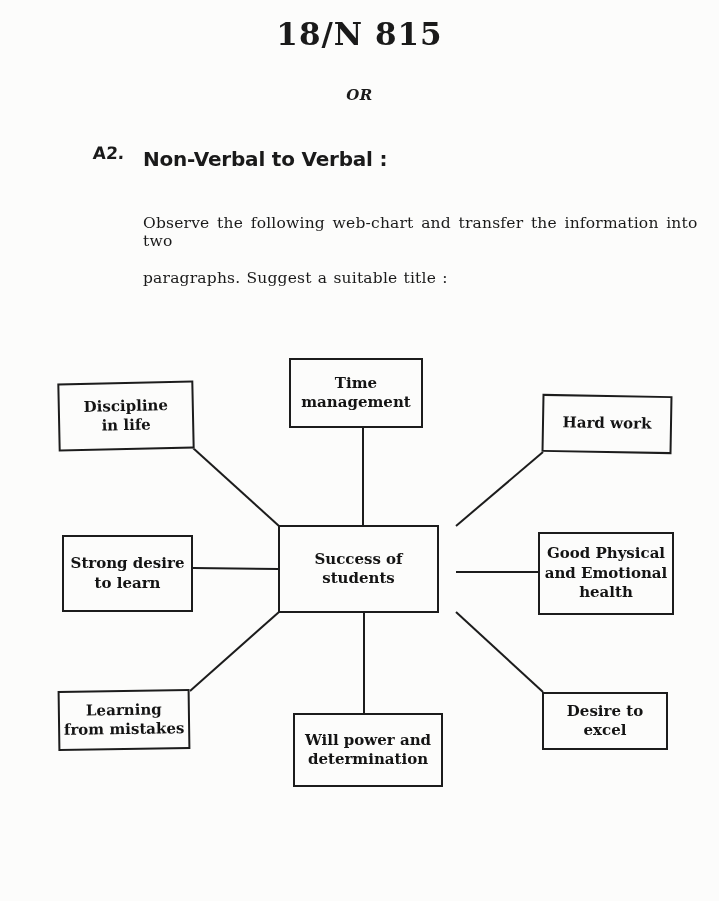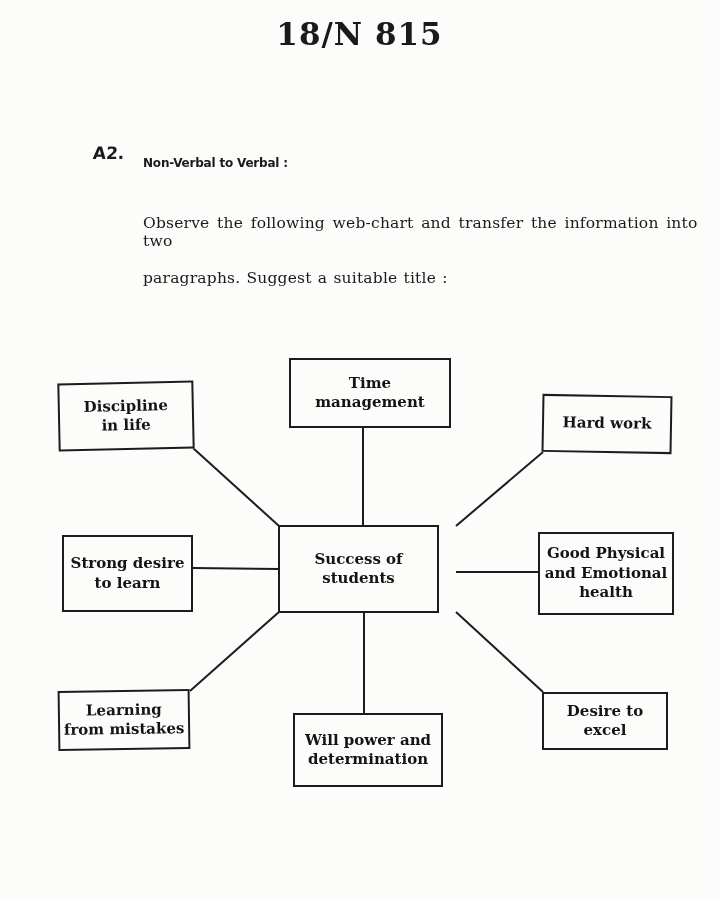--- a/index.html
+++ b/index.html
@@ -44,24 +44,24 @@
     left: 93px;
     top: 143px;
     font-family: "DejaVu Sans", sans-serif;
     font-weight: bold;
     font-size: 17px;
     transform: skewX(-4deg);
   }
   .q-head {
     position: absolute;
     left: 143px;
-    top: 156px;
+    top: 147px;
     font-family: "DejaVu Sans", sans-serif;
     font-weight: bold;
-    font-size: 12px;
+    font-size: 20px;
     letter-spacing: -0.2px;
   }
   .instr {
     position: absolute;
     left: 143px;
     font-size: 15.5px;
     letter-spacing: 0.2px;
   }
   .instr-1 { top: 214px; word-spacing: 2.5px; }
   .instr-2 { top: 269px; word-spacing: 1px; }
@@ -97,36 +97,37 @@
     font-family: "DejaVu Serif", serif;
     font-weight: bold;
     font-size: 15px;
     line-height: 1.3;
     text-align: center;
     white-space: pre-line;
     color: #141414;
   }
   
   .n-discipline { left: 58px;  top: 382px; width: 136px; height: 68px; transform: rotate(-1.2deg); }
-  .n-time       { left: 289px; top: 358px; width: 162px; height: 70px; }
+  .n-time       { left: 289px; top: 358px; width: 134px; height: 70px; }
   .n-hardwork   { left: 542px; top: 395px; width: 130px; height: 58px; transform: rotate(1deg); }
   .n-strong     { left: 62px;  top: 535px; width: 131px; height: 77px; }
   .n-center     { left: 278px; top: 525px; width: 161px; height: 88px; }
   .n-health     { left: 538px; top: 532px; width: 136px; height: 83px; }
   .n-learning   { left: 58px;  top: 690px; width: 132px; height: 60px; transform: rotate(-0.8deg); }
   .n-willpower  { left: 293px; top: 713px; width: 150px; height: 74px; }
   .n-excel      { left: 542px; top: 692px; width: 126px; height: 58px; }
 </style>
 </head>
 <body>
 
 <div class="page">
 
   <div class="doc-title">18/N 815</div>
 
+  <div class="or-sep">OR</div>
 
   <div class="q-num">A2.</div>
 
   <div class="q-head">Non-Verbal to Verbal :</div>
 
   <div class="instr instr-2">paragraphs. Suggest a suitable title :</div>
 
   <div class="instr instr-1">Observe the following web-chart and transfer the information into two</div>
 
   <div class="web-chart">

